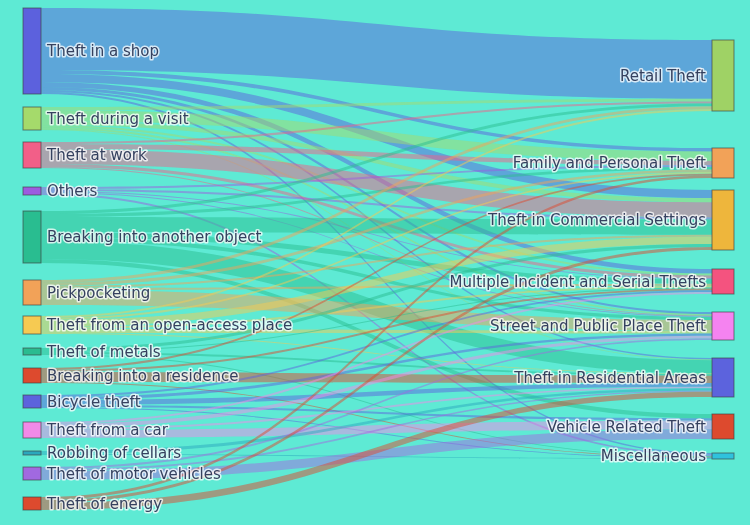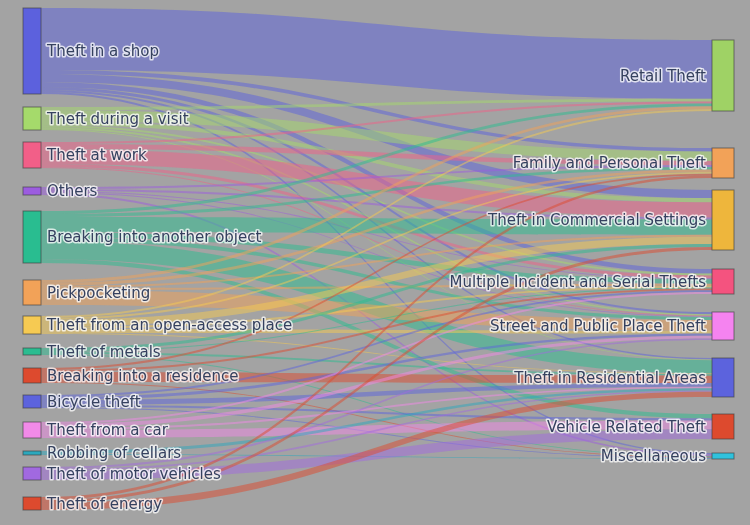--- a/index.html
+++ b/index.html
@@ -1,17 +1,17 @@
 <!DOCTYPE html>
 <html><head>
 <meta charset="utf-8">
 <style>
   html,body{margin:0;padding:0;background:#ffffff;}
   body{width:750px;height:525px;overflow:hidden;font-family:"DejaVu Sans",sans-serif;}
-  .stage{position:relative;width:750px;height:525px;background:#a3a3a3;}
+  .stage{position:relative;width:750px;height:525px;background:#5eead4;}
   svg{display:block;}
   .node-rect{stroke:#3d3d3d;stroke-width:1;stroke-opacity:.65;}
   .node-label{font-family:"DejaVu Sans",sans-serif;font-size:15px;fill:#35415f;
               paint-order:stroke;stroke:#ffffff;stroke-width:3px;stroke-opacity:.75;stroke-linejoin:round;}
 </style>
 </head>
 <body>
 
 <div class="stage">
   <svg width="750" height="525" viewBox="0 0 750 525" xmlns="http://www.w3.org/2000/svg">

